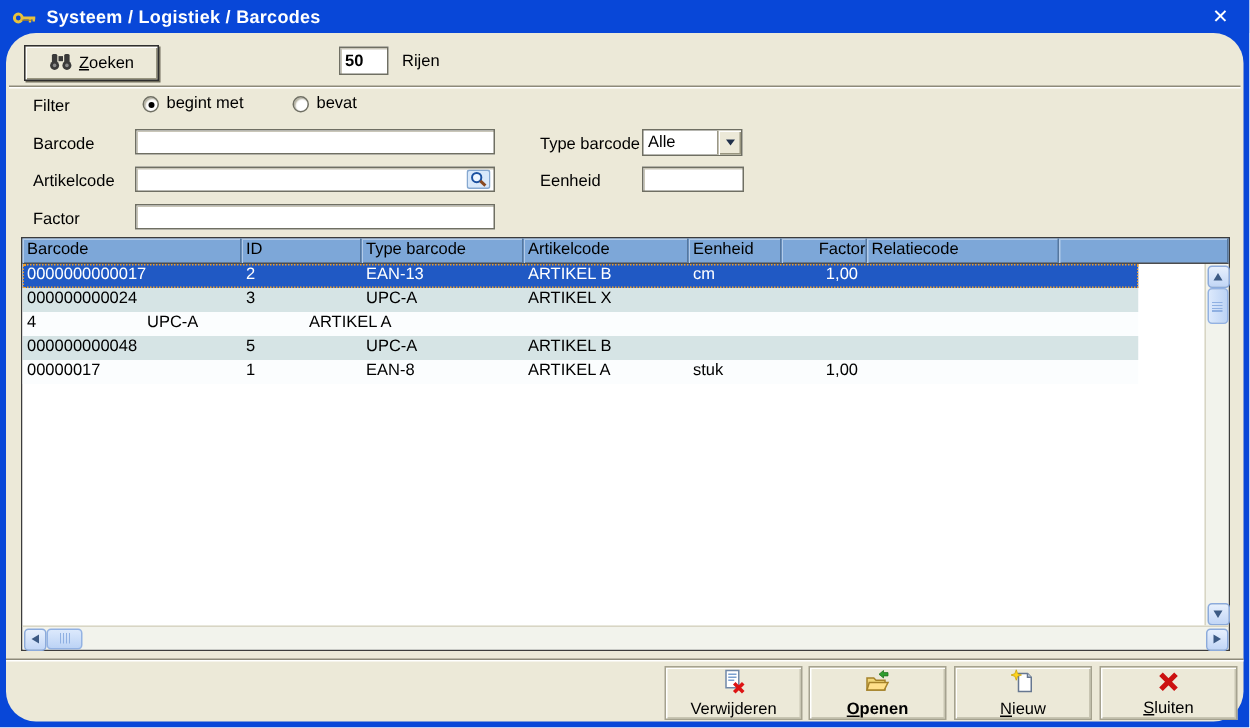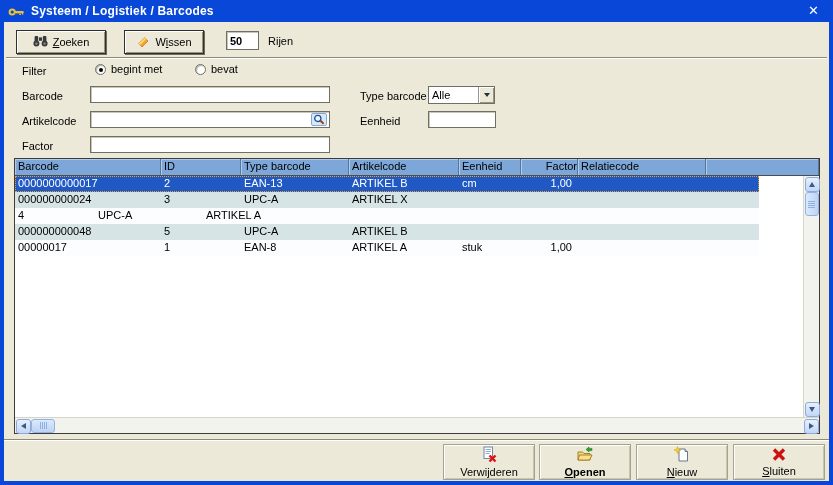--- a/index.html
+++ b/index.html
@@ -9,21 +9,21 @@
   .window { position:relative; width:833px; height:485px; background:var(--blue,#0847d8); overflow:hidden; }
 
   
   .titlebar { position:absolute; left:0; top:0; right:0; height:22px; background:var(--blue,#0847d8);
               display:flex; align-items:center; padding:0 8px; }
   .title-text { color:#fff; font-weight:bold; font-size:12px; margin-left:6px; letter-spacing:.2px; }
   .title-icon { width:17px; height:15px; display:inline-block; }
   .close-x { margin-left:auto; color:#fff; font-weight:bold; font-size:13px; cursor:default; padding:0 6px; line-height:20px; }
 
   
-  .content { position:absolute; left:4px; top:22px; right:4px; bottom:4px; background:var(--bg,#ece9d8); }
+  .content { position:absolute; left:4px; top:22px; right:4px; bottom:4px; background:var(--bg,#ece9d8);border-radius:20px; }
 
   .groove { position:absolute; height:2px; border-top:1px solid #8d8a7a; border-bottom:1px solid #ffffff; }
 
   
   .tbtn { position:absolute; height:24px; background:var(--bg,#ece9d8); border:1px solid #2f2f2f;
           box-shadow: inset 1px 1px 0 #ffffff, inset -1px -1px 0 #98957f, 1px 1px 0 #6e6b5a;
           display:flex; align-items:center; justify-content:center; gap:5px; font-size:11px; cursor:default; }
   .tbtn u { text-decoration:underline; }
 
   .lbl { position:absolute; white-space:nowrap; }
@@ -121,29 +121,20 @@
           <circle cx="3.4" cy="9.6" r="3" fill="#3a3a3a"></circle>
           <circle cx="11.6" cy="9.6" r="3" fill="#3a3a3a"></circle>
           <rect x="6" y="3.4" width="3" height="3.4" fill="#3a3a3a"></rect>
           <circle cx="3.4" cy="9.6" r="1.2" fill="#8a8a8a"></circle>
           <circle cx="11.6" cy="9.6" r="1.2" fill="#8a8a8a"></circle>
         </svg>
       </span>
       <span><u>Z</u>oeken</span>
     </div>
 
-    <div class="tbtn" style="left:120px; top:8px; width:80px;">
-      <span>
-        <svg width="14" height="14" viewBox="0 0 14 14">
-          <path d="M2.5 9.5 L8.5 3.5 L12 7 L6 13 Z" fill="#f6a21d" stroke="#a86a10" stroke-width="0.6"></path>
-          <path d="M2.5 9.5 L8.5 3.5 L10.2 5.2 L4.2 11.2 Z" fill="#ffd37a"></path>
-        </svg>
-      </span>
-      <span>W<u>i</u>ssen</span>
-    </div>
 
     <input class="txt" style="left: 222px; top: 9px; width: 33px; height: 19px;" value="50">
     <span class="lbl" style="left:264px; top:13px;">Rijen</span>
 
     <div class="groove" style="left:2px; right:2px; top:35px;"></div>
 
     <span class="lbl" style="left:18px; top:43px;">Filter</span>
     <div class="radio-wrap" style="left:91px; top:41px;">
       <span class="radio checked"></span>
       <span>begint met</span>

